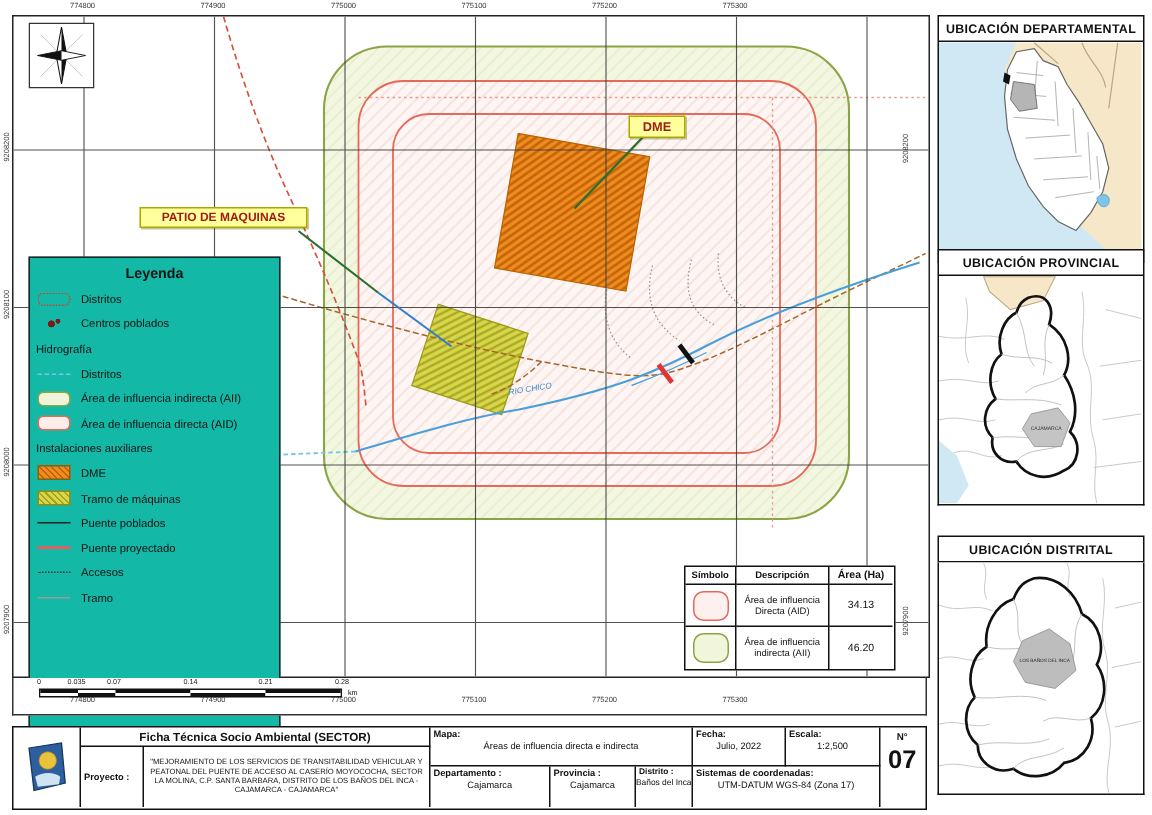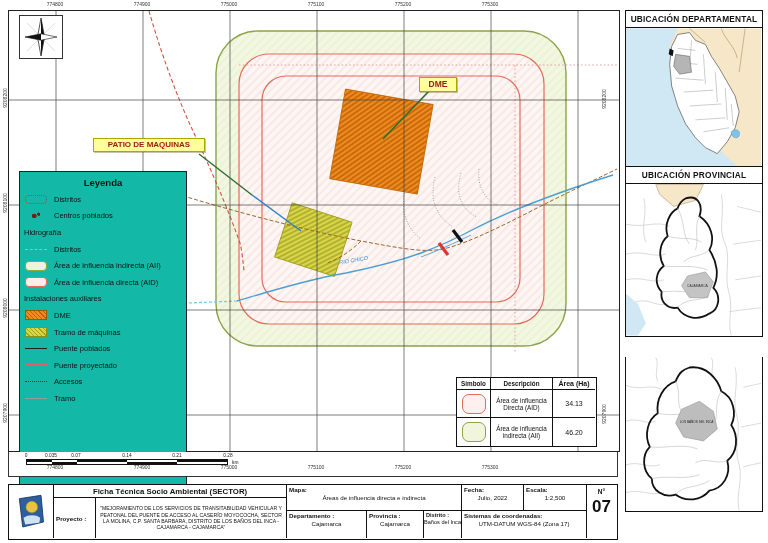--- a/index.html
+++ b/index.html
@@ -346,20 +346,21 @@
           <path d="M52,24 C60,38 56,50 64,60 M42,52 C54,56 66,52 76,58 M38,82 C52,84 66,80 82,86 M36,108 C52,106 68,110 84,108 M52,124 C60,114 74,118 84,112"></path>
           <path d="M74,32 C68,44 74,54 70,66 M84,66 C74,74 66,70 58,78"></path>
         </g>
         <polygon points="62,92 80,88 88,98 82,114 64,114 56,102" fill="#c4c4c4" stroke="#888" stroke-width="0.5"></polygon>
         <text x="72" y="103" font-size="3.4" text-anchor="middle" fill="#333">CAJAMARCA</text>
       </svg>
     </div>
   </div>
 
   <div class="side-box" style="top:357px">
+    <div class="side-title">UBICACIÓN DISTRITAL</div>
     <div class="side-map">
       <svg width="135" height="154" viewBox="0 0 136 154">
         <rect width="136" height="154" fill="#ffffff"></rect>
         <g stroke="#c2c2c2" stroke-width="0.6" fill="none">
           <path d="M0,28 C14,34 24,26 36,32 M0,64 C12,60 20,68 30,64 M0,108 C14,104 22,112 34,108 M0,136 C16,132 24,140 38,136"></path>
           <path d="M110,10 C114,28 106,44 112,60 C116,76 108,92 114,108 C118,124 110,140 114,154"></path>
           <path d="M118,30 L136,26 M116,70 L136,66 M118,110 L136,106 M30,0 C34,8 28,16 32,24 M86,0 C90,8 84,14 88,22"></path>
         </g>
         <path d="M64,10 C80,8 92,20 96,34 C108,40 112,56 106,68 C114,80 112,96 102,104 C106,118 98,132 84,134 C76,144 60,146 50,138 C38,142 26,134 26,122 C16,114 16,98 24,90 C18,78 22,62 32,56 C30,42 38,28 50,24 C54,14 58,12 64,10 Z" fill="none" stroke="#111" stroke-width="1.8"></path>
         <g stroke="#bbb" stroke-width="0.6" fill="none">

